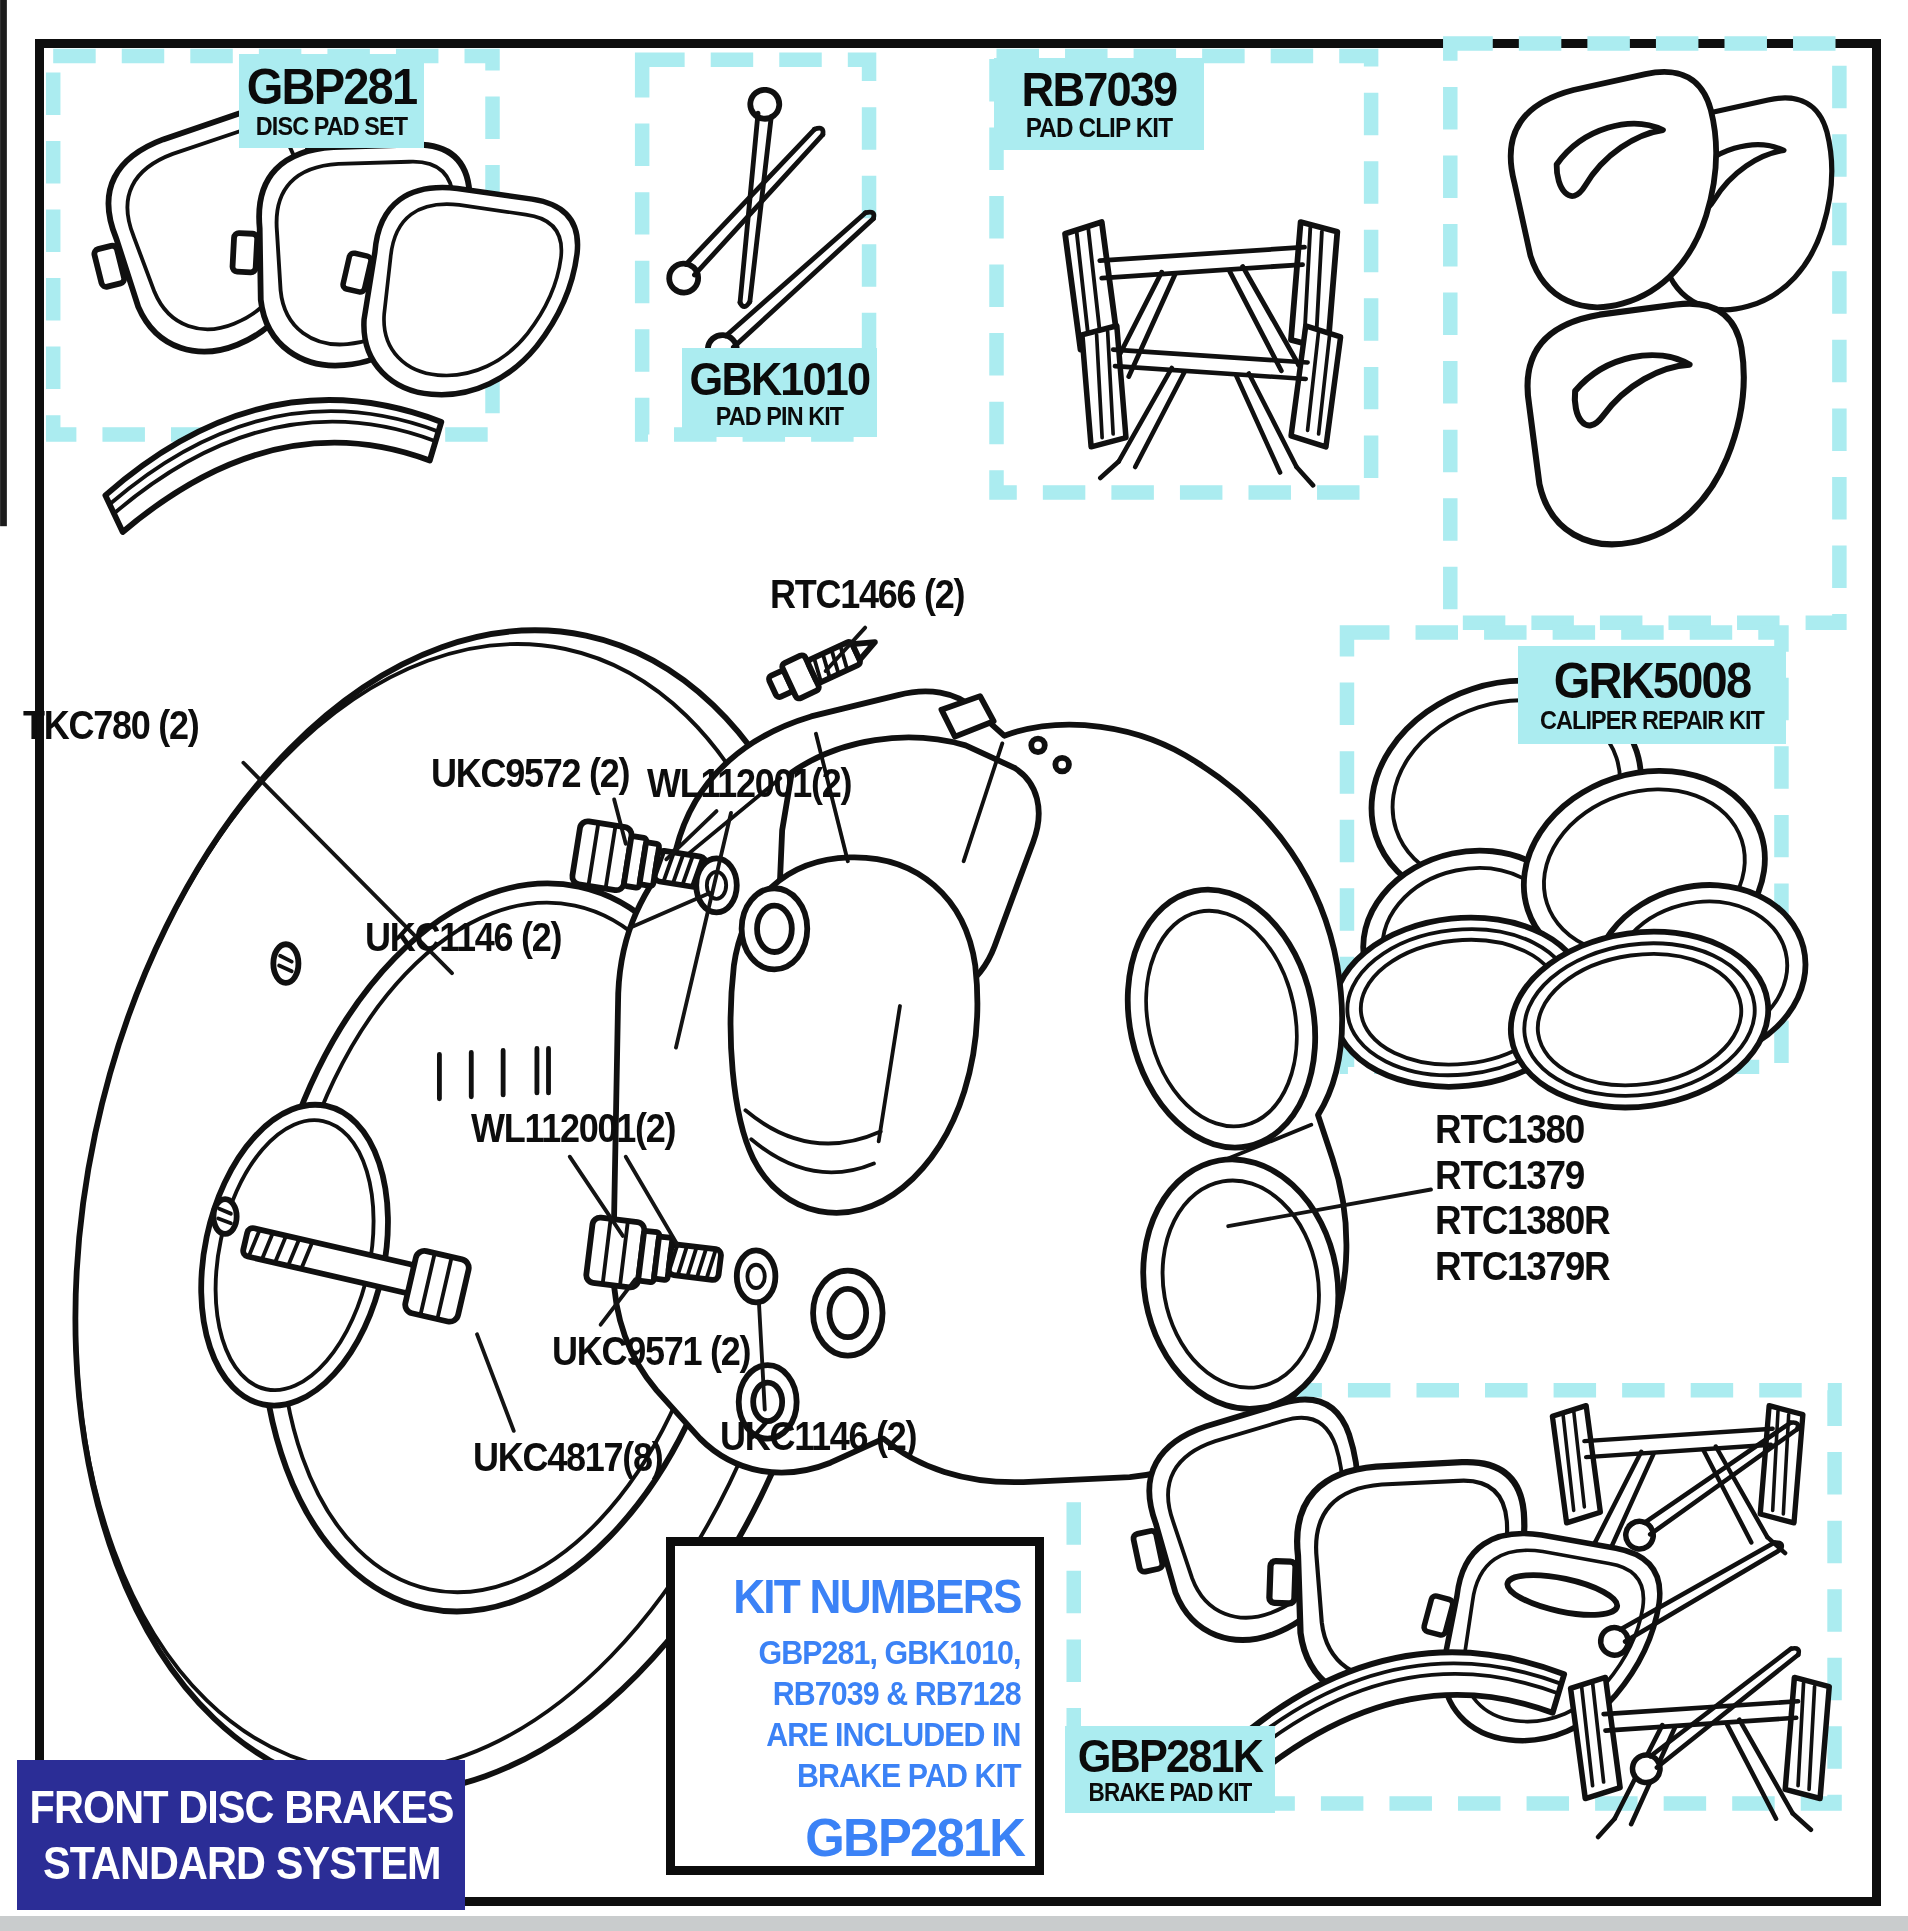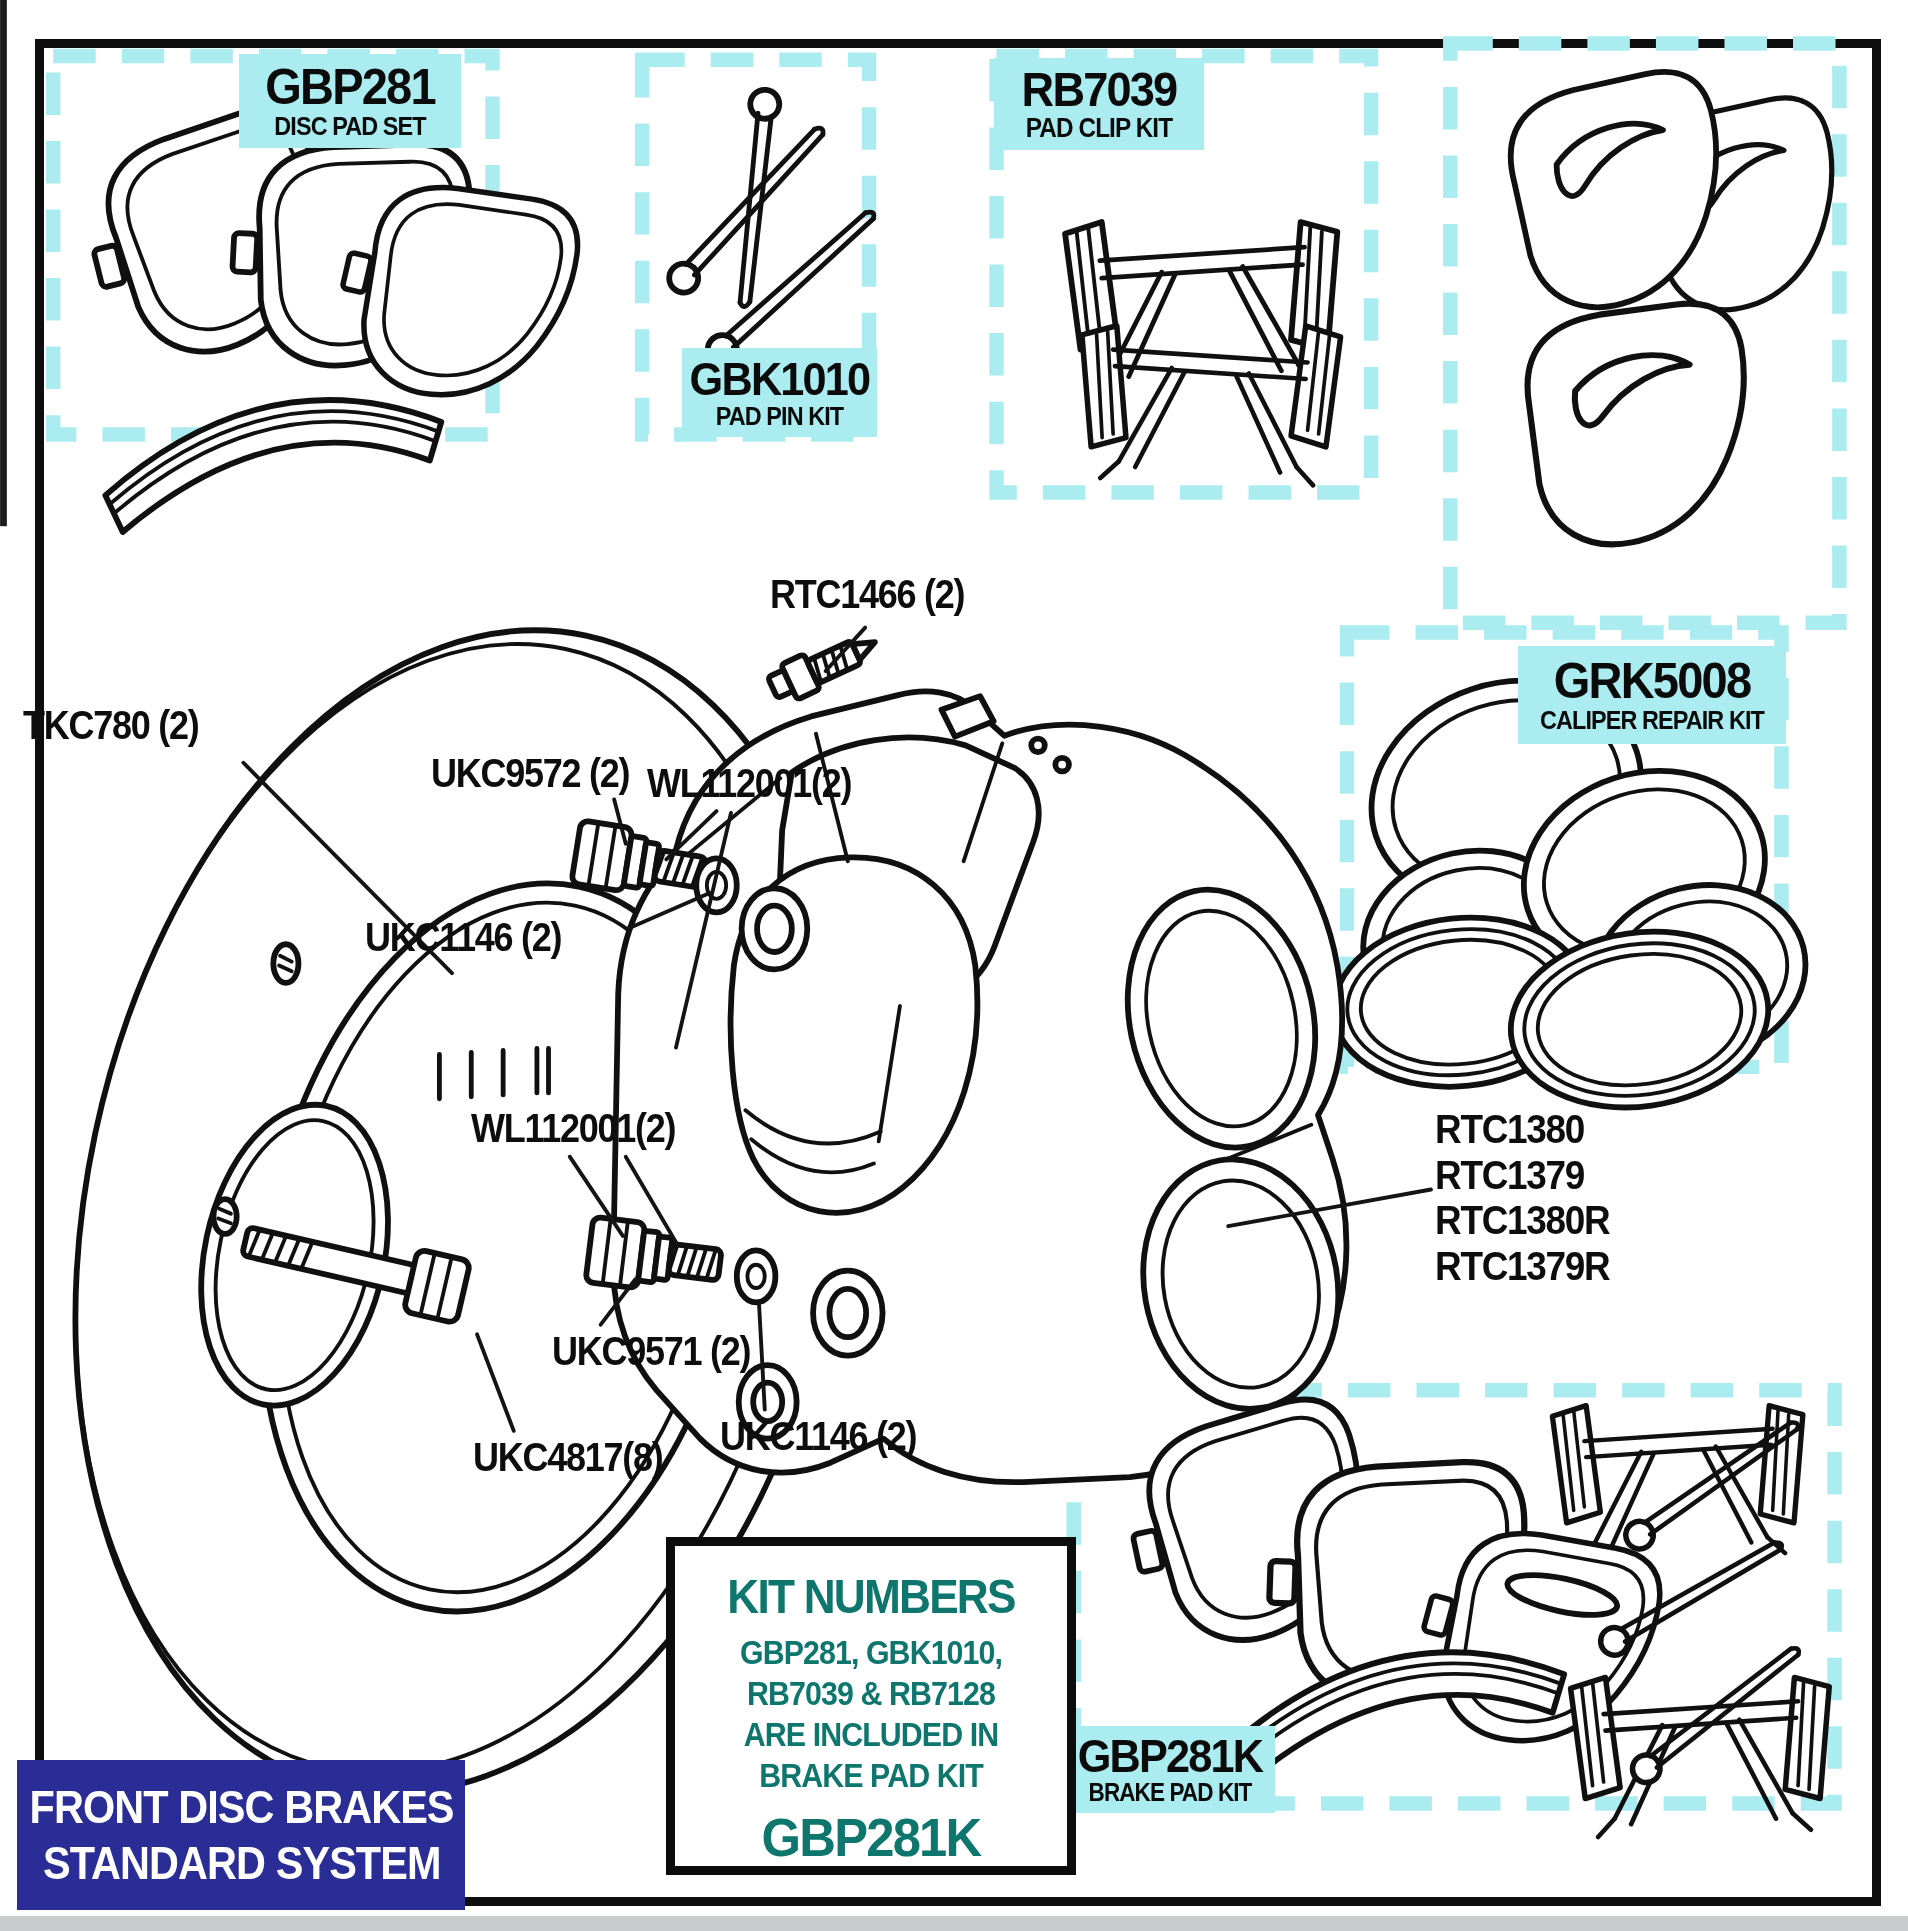--- a/index.html
+++ b/index.html
@@ -18,22 +18,22 @@
   .plate{position:absolute;background:#abecf0;color:#0b0b0b;text-align:center;z-index:3;
          display:flex;flex-direction:column;justify-content:center;line-height:1.02;}
   .plate .code{font-weight:700;letter-spacing:-1.9px;transform:scaleX(.94);transform-origin:center;}
   .plate .name{font-weight:700;letter-spacing:-1px;transform:scaleX(.9);transform-origin:center;}
   
   .part-label{position:absolute;font-weight:700;font-size:40px;letter-spacing:-1.4px;color:#0d0d0d;
               z-index:3;white-space:nowrap;transform:scaleX(.9);transform-origin:left top;}
   .stack-line{position:absolute;font-weight:700;font-size:41px;letter-spacing:-1.4px;color:#0d0d0d;
               z-index:3;white-space:nowrap;transform:scaleX(.9);transform-origin:left top;}
   
-  .kitbox{position:absolute;left:666px;top:1537px;width:410px;height:338px;border:9.7px solid #0c0c0c;
-          background:#ffffff;z-index:3;box-sizing:border-box;text-align:center;color:#0f766e;}
+  .kitbox{position:absolute;left:666px;top:1537px;width:378px;height:338px;border:9.7px solid #0c0c0c;
+          background:#ffffff;z-index:3;box-sizing:border-box;text-align:right;color:#3b82f6;}
   .kit-head{font-size:48px;font-weight:700;letter-spacing:-1.9px;margin-top:23px;transform:scaleX(.92);transform-origin:center;}
   .kit-line{font-size:33px;font-weight:700;letter-spacing:-1px;line-height:1.25;transform:scaleX(.92);transform-origin:center;}
   .kit-lines{margin-top:7.7px;}
   .kit-code{font-size:54px;font-weight:700;letter-spacing:-1.9px;margin-top:9.7px;transform:scaleX(.94);transform-origin:center;}
   
   .titlebox{position:absolute;left:17.4px;top:1760px;width:448px;height:150px;background:#2b2d96;z-index:4;
             display:flex;flex-direction:column;justify-content:center;align-items:center;gap:2px;}
   .title-line{color:#ffffff;font-weight:700;font-size:46px;letter-spacing:-1px;white-space:nowrap;
               transform:scaleX(.9);transform-origin:center;}
   .scanedge{position:absolute;left:0;top:1916px;width:1909px;height:15.4px;background:#c9cccd;z-index:5;}
@@ -251,21 +251,21 @@
       <path class="ld" d="M590,1198 L645,1280"></path>
       <path class="ld" d="M648,1198 L702,1290"></path>
       <path class="ld" d="M622,1372 L658,1325"></path>
       <path class="ld" d="M532,1482 L494,1382"></path>
       <path class="ld" d="M792,1460 L786,1350"></path>
       <path class="ld" d="M896,650 L855,695"></path>
       <path class="ld" d="M1482,1232 L1272,1270"></path>
     </g>
   </svg>
 
-  <div class="plate" style="left:239px;top:54px;width:222px;height:94px;">
+  <div class="plate" style="left:239px;top:54px;width:185px;height:94px;">
     <div class="code" style="font-size:50px;">GBP281</div>
     <div class="name" style="font-size:26px;">DISC PAD SET</div>
   </div>
   <div class="plate" style="left:682px;top:348px;width:195px;height:89px;">
     <div class="code" style="font-size:46px;">GBK1010</div>
     <div class="name" style="font-size:26px;">PAD PIN KIT</div>
   </div>
   <div class="plate" style="left:994px;top:58px;width:210px;height:92px;">
     <div class="code" style="font-size:48px;">RB7039</div>
     <div class="name" style="font-size:27px;">PAD CLIP KIT</div>

